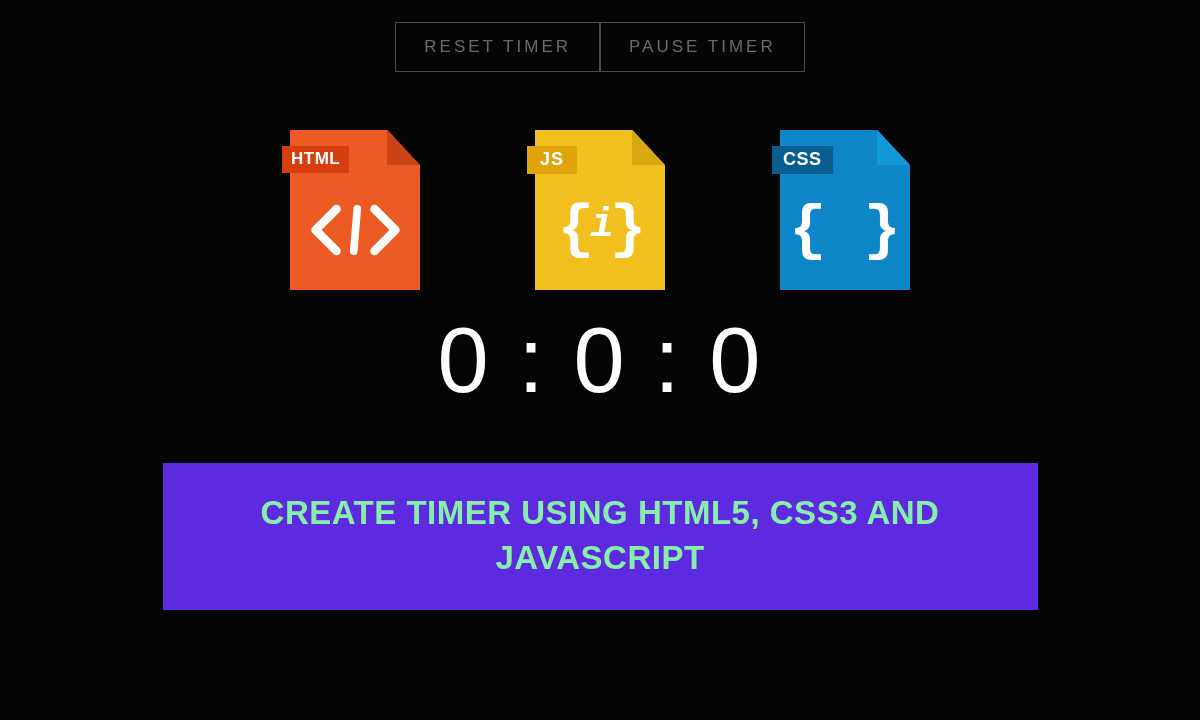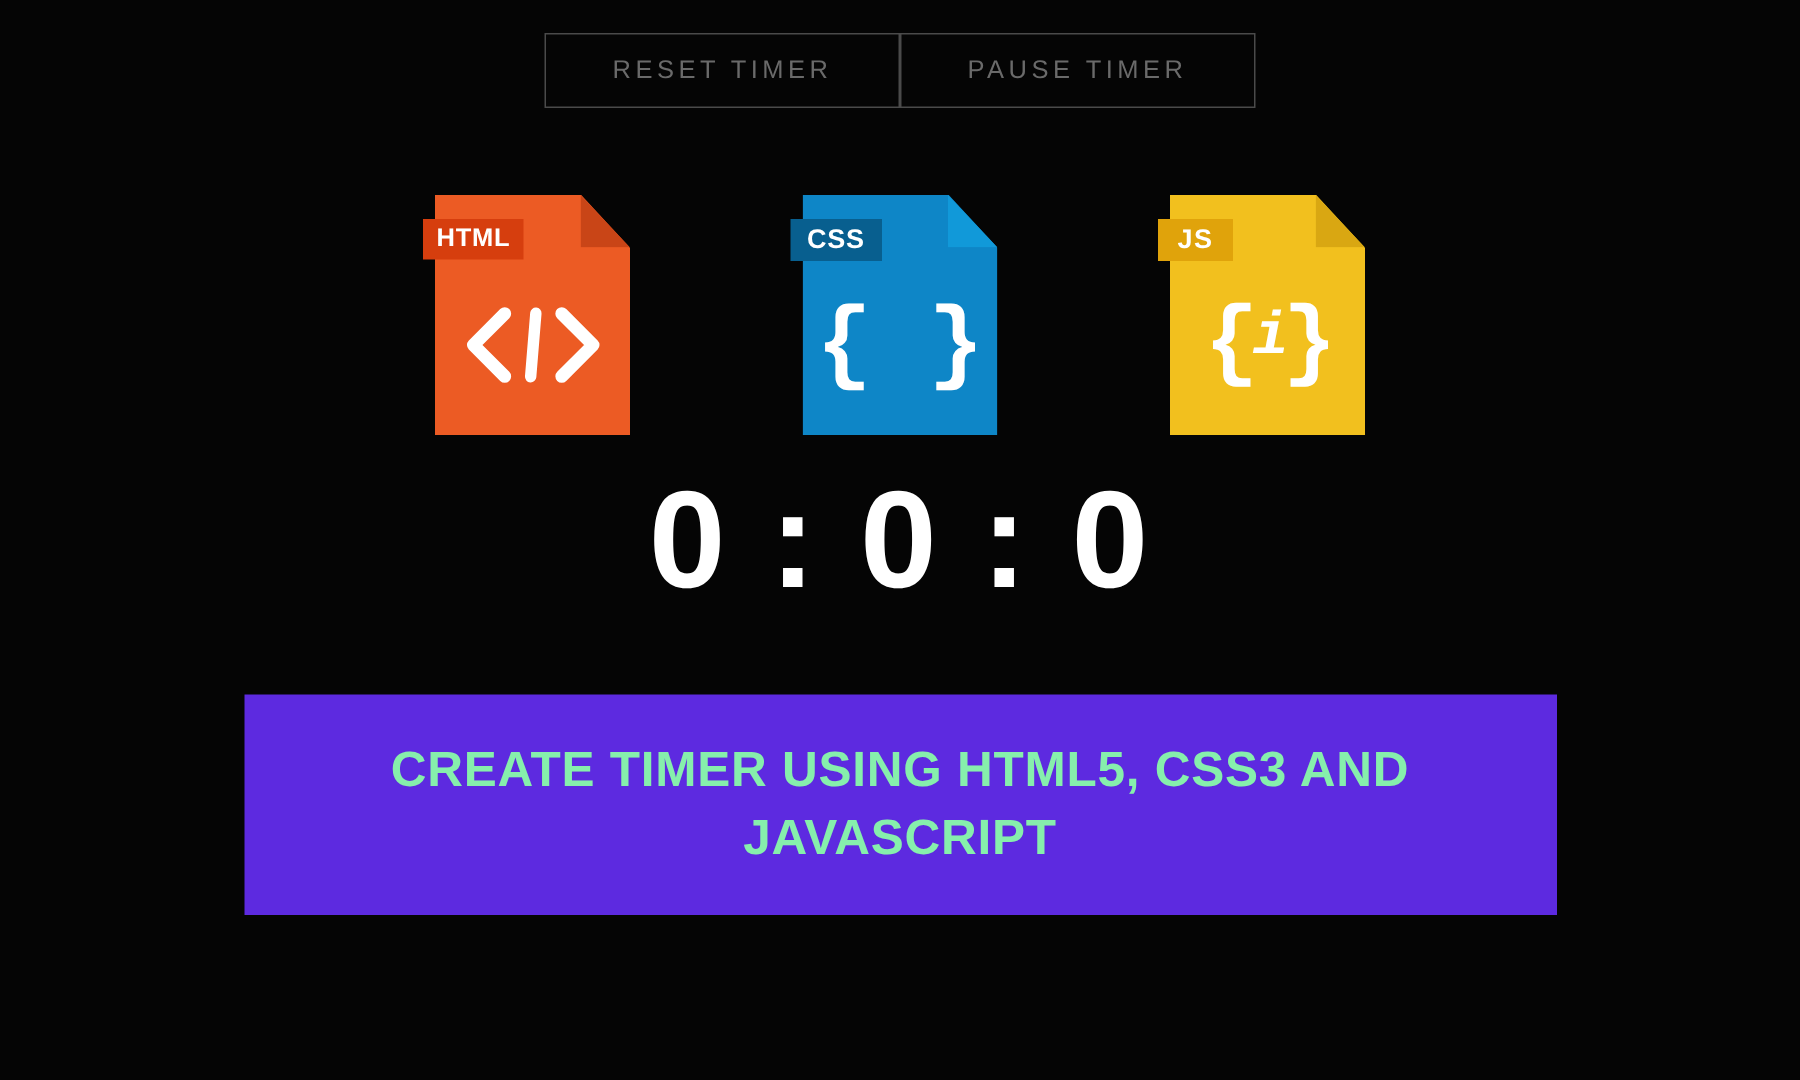--- a/index.html
+++ b/index.html
@@ -17,21 +17,21 @@
       padding-top: 22px;
       gap: 0;
     }
     .timer-button {
       border: 1px solid #4a4a4a;
       background: transparent;
       color: #6a6a6a;
       font-size: 17px;
       letter-spacing: 3px;
       font-weight: 400;
-      padding: 14px 44px;
+      padding: 14px 28px;
       cursor: pointer;
       font-family: Arial, sans-serif;
     }
     .timer-button.active {
       border: 2px solid #ffffff;
       color: #ffffff;
       padding: 13px 30px;
     }
     .icons-row {
       display: flex;
@@ -159,21 +159,21 @@
       font-size: 60px;
       font-weight: 700;
       font-family: 'Courier New', monospace;
       line-height: 1;
       letter-spacing: -4px;
     }
     .timer-display {
       text-align: center;
       color: #ffffff;
       font-size: 92px;
-      font-weight: 700;
+      font-weight: 400;
       font-family: Arial, sans-serif;
       margin-top: 18px;
       letter-spacing: 2px;
     }
     .banner {
       margin: 50px auto 0 auto;
       width: 875px;
       background: #5d2ae0;
       color: #86efac;
       text-align: center;
@@ -200,30 +200,30 @@
     <div class="badge">HTML</div>
     <div class="symbol">
       <svg viewBox="0 0 100 60">
         <polyline points="30,8 8,30 30,52" stroke="#fff" stroke-width="9" fill="none" stroke-linecap="round" stroke-linejoin="round"></polyline>
         <line x1="46" y1="8" x2="54" y2="52" stroke="#fff" stroke-width="8" stroke-linecap="round" transform="rotate(15 50 30)"></line>
         <polyline points="70,8 92,30 70,52" stroke="#fff" stroke-width="9" fill="none" stroke-linecap="round" stroke-linejoin="round"></polyline>
       </svg>
     </div>
   </div>
 
+  <div class="file-icon file-js">
+    <div class="file-body"></div>
+    <div class="file-fold"></div>
+    <div class="badge">JS</div>
+    <div class="symbol">{<span style="font-style:italic;font-size:40px;vertical-align:10px;">i</span>}</div>
+  </div>
+
   <div class="file-icon file-css">
     <div class="file-body"></div>
     <div class="file-fold"></div>
     <div class="badge">CSS</div>
     <div class="symbol">{&nbsp;}</div>
   </div>
-
-  <div class="file-icon file-js">
-    <div class="file-body"></div>
-    <div class="file-fold"></div>
-    <div class="badge">JS</div>
-    <div class="symbol">{<span style="font-style:italic;font-size:40px;vertical-align:10px;">i</span>}</div>
-  </div>
 </div>
 
 <div class="timer-display">0 : 0 : 0</div>
 
 <div class="banner">CREATE TIMER USING HTML5, CSS3 AND JAVASCRIPT</div>
 
 </body></html>

